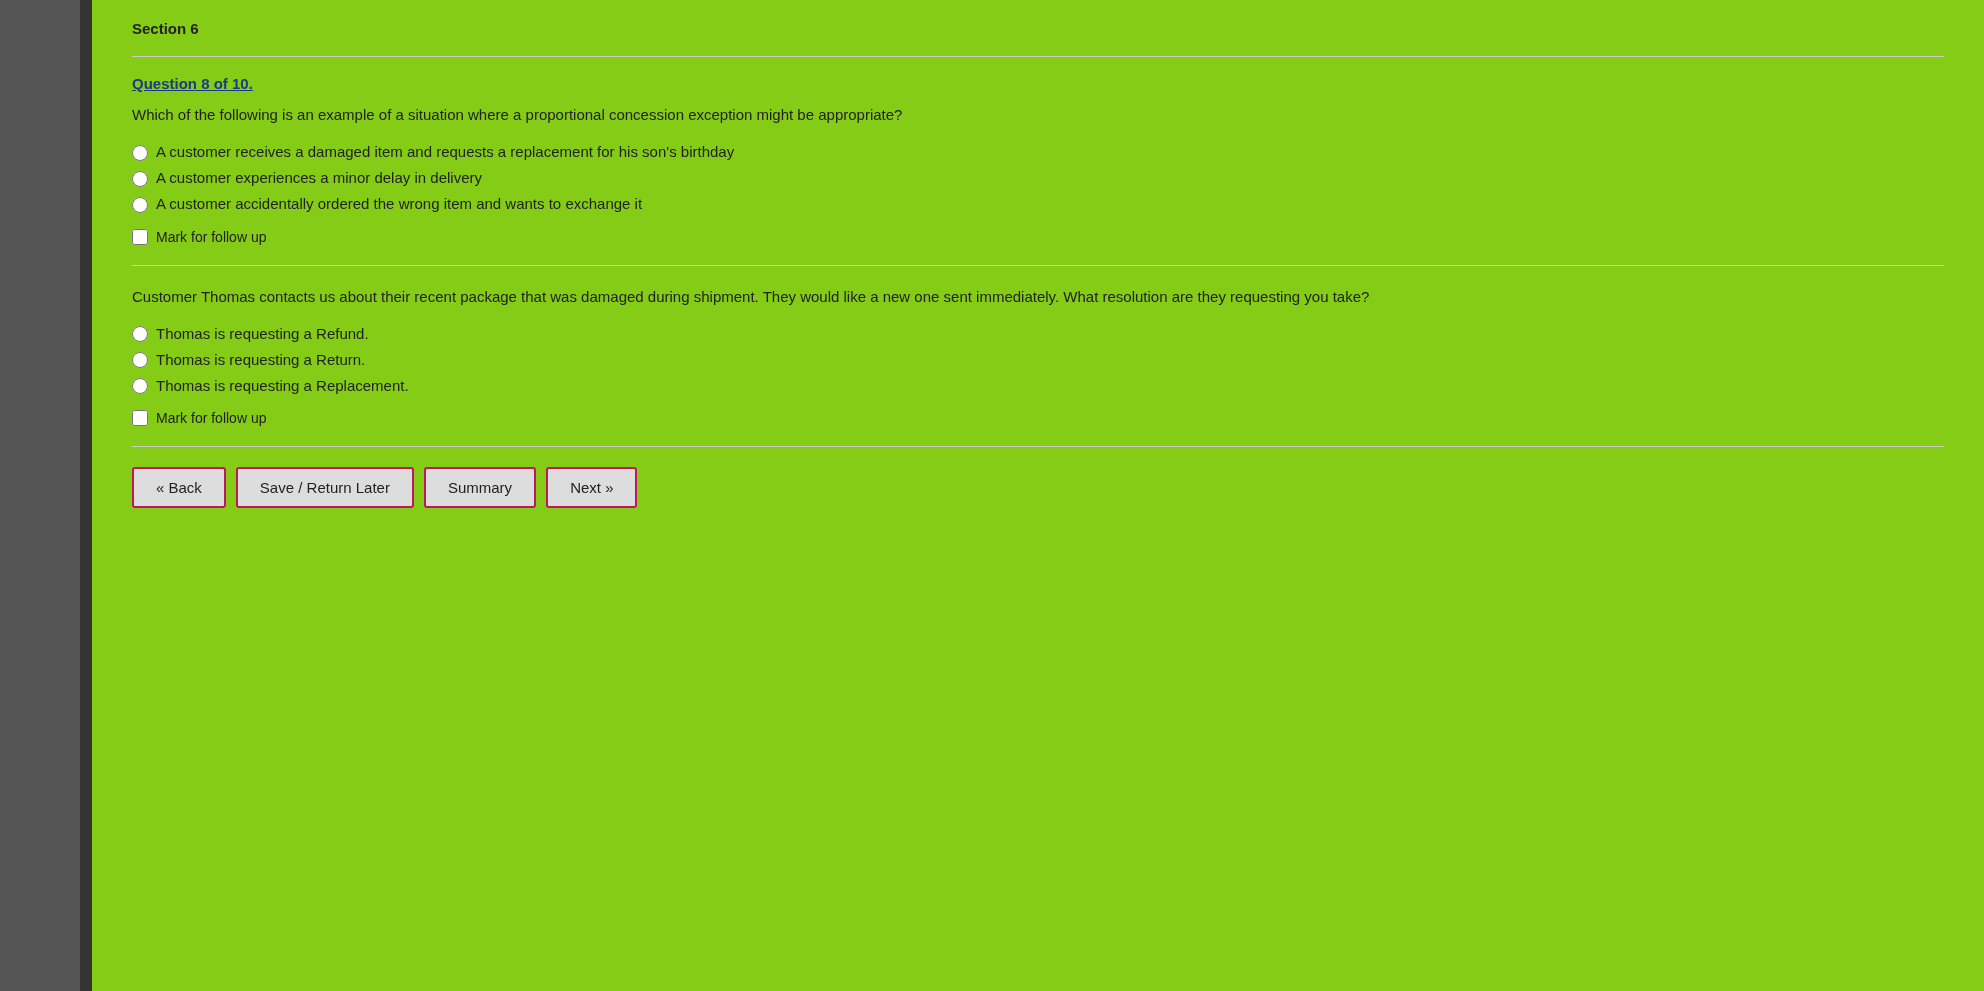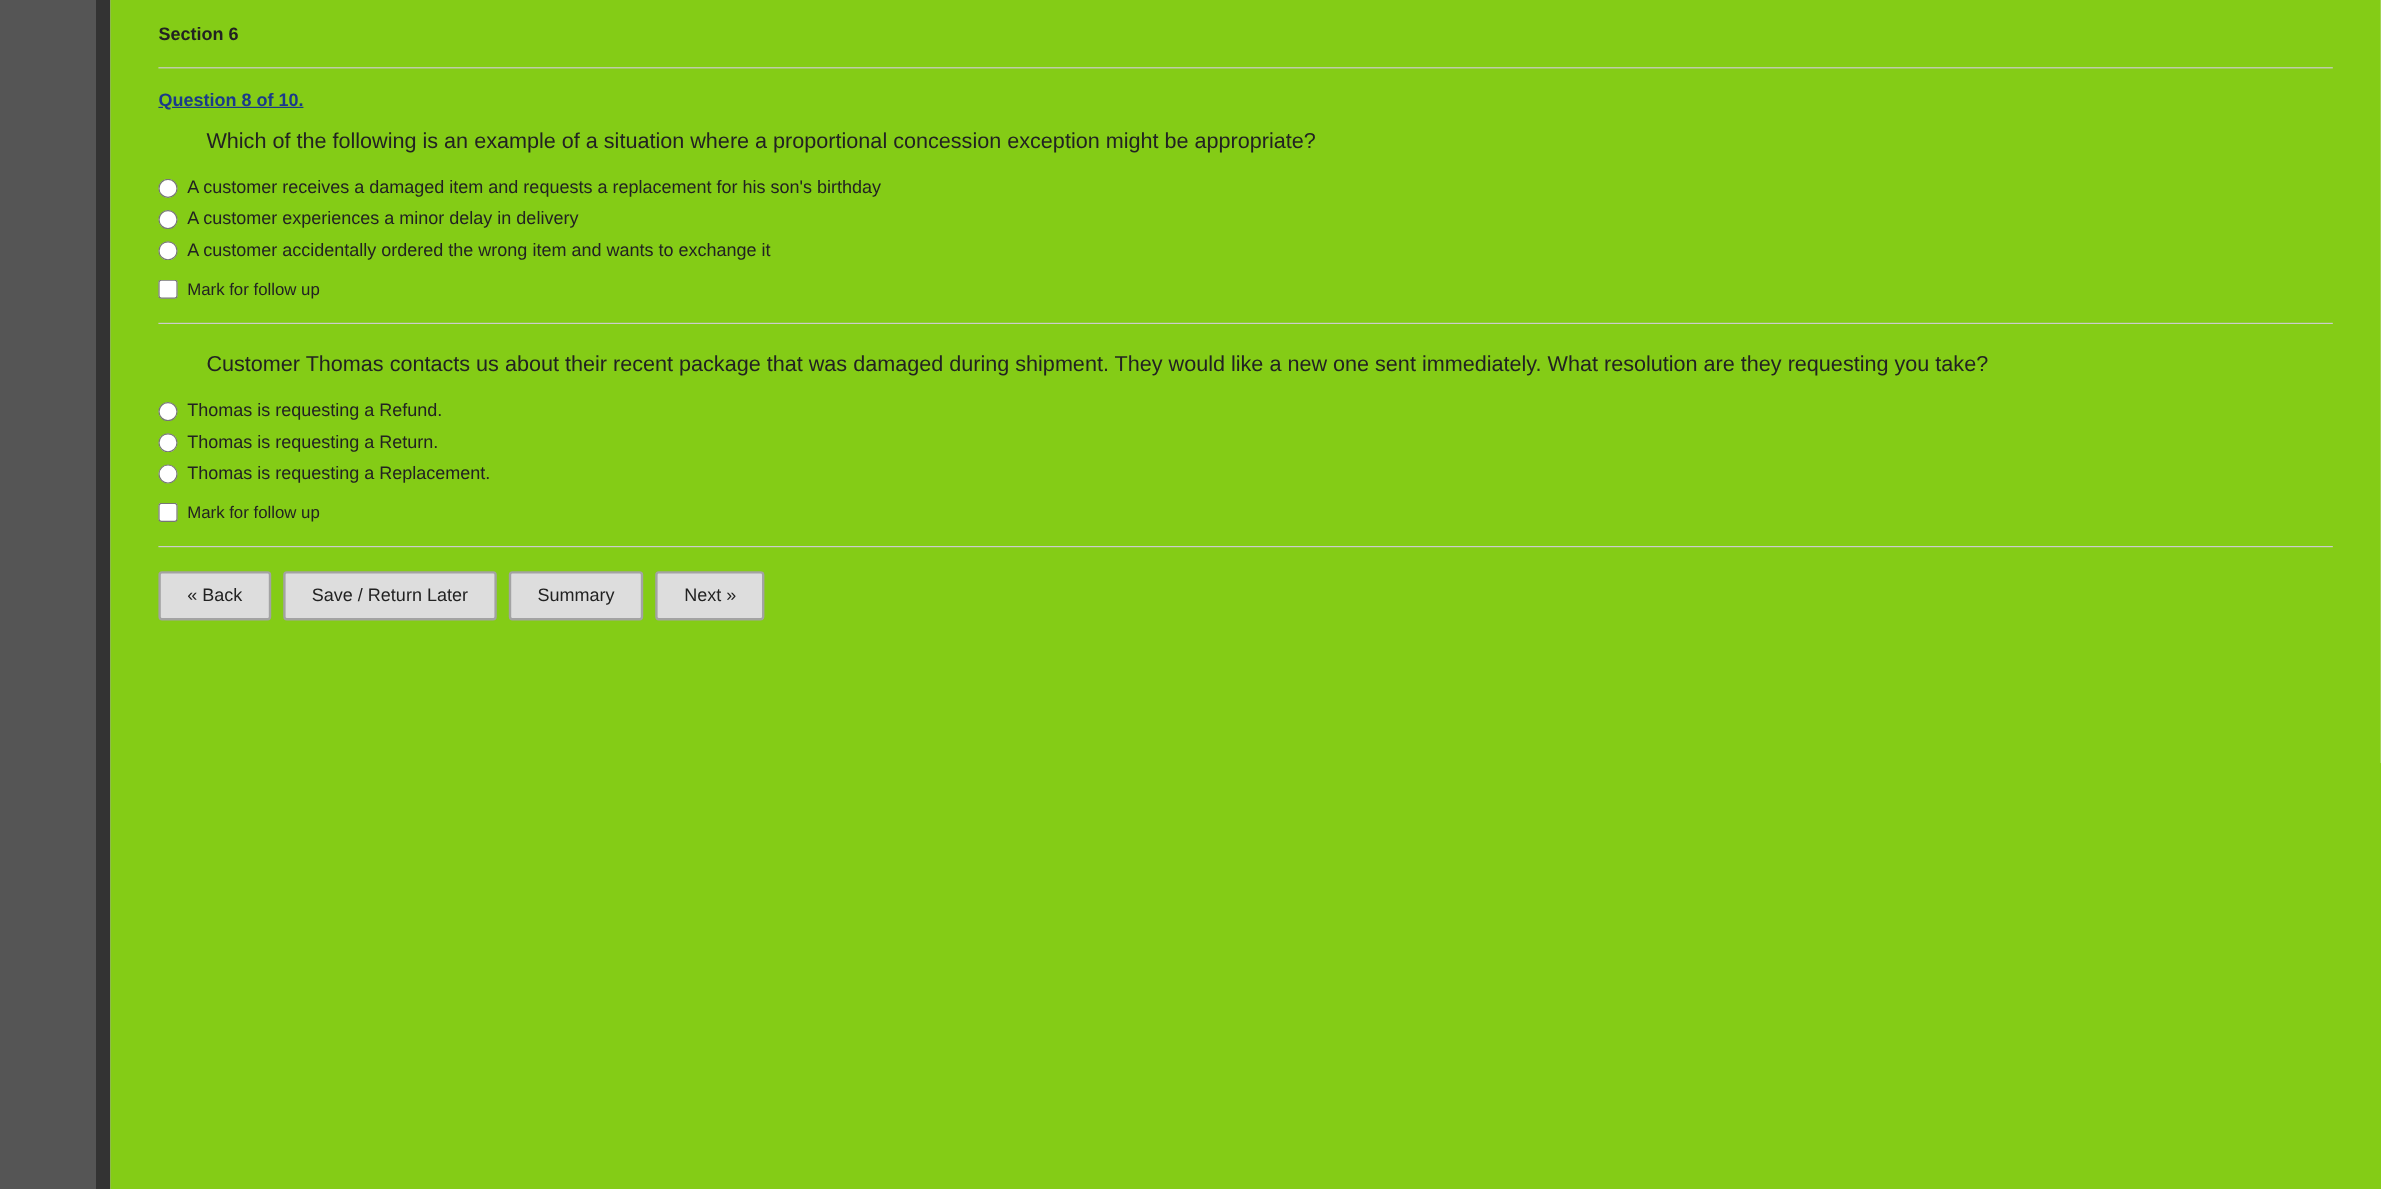--- a/index.html
+++ b/index.html
@@ -61,34 +61,33 @@
 
     .question-title {
       font-size: 15px;
       font-weight: bold;
       color: #1a3a8a;
       margin-bottom: 12px;
       text-decoration: underline;
     }
 
     .question-text {
-      font-size: 18px;
+      font-size: 15px;
       color: #222;
       margin-bottom: 16px;
       line-height: 1.5;
-      margin-left: 40px;
     }
 
     .answer-options {
       margin-bottom: 16px;
     }
 
     .answer-option {
       display: flex;
-      align-items: flex-end;
+      align-items: center;
       margin-bottom: 8px;
       font-size: 15px;
       color: #222;
     }
 
     .answer-option input[type="radio"] {
       margin-right: 8px;
       margin-top: 2px;
       flex-shrink: 0;
       width: 16px;
@@ -118,21 +117,21 @@
 
     .nav-buttons {
       display: flex;
       gap: 10px;
       margin-top: 20px;
     }
 
     .nav-btn {
       padding: 10px 22px;
       font-size: 15px;
-      border: 2px solid #a3a3a3;
+      border: 2px solid #be185d;
       background-color: #ddd;
       color: #222;
       cursor: pointer;
       font-family: Arial, Helvetica, sans-serif;
       border-radius: 3px;
     }
 
     .question-divider {
       border: none;
       border-top: 1px solid #ccc;

